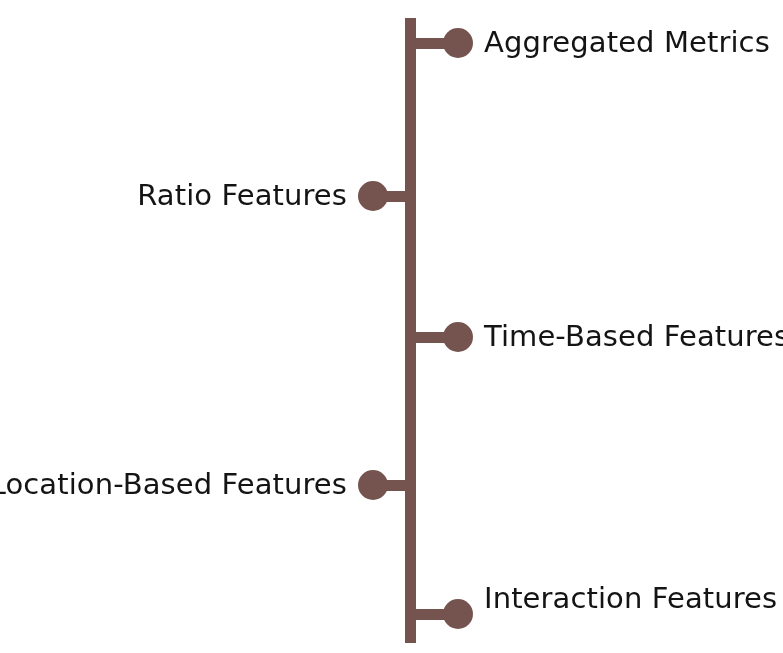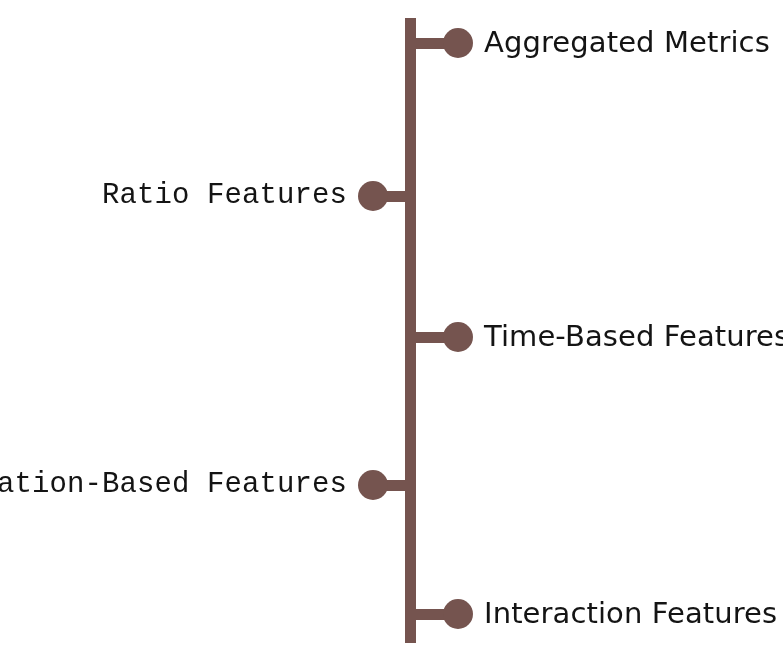--- a/index.html
+++ b/index.html
@@ -51,21 +51,20 @@
     color: #141414;
     font-size: 29px;
     line-height: 1;
     white-space: nowrap;
     letter-spacing: 0.1px;
   }
   .label.right {
     text-align: left;
   }
   .label.left {
-    font-family: Liberation Mono, monospace;
   }
 </style>
 </head>
 <body>
 
 <div id="canvas">
   <div class="spine" style="left: 405px; top: 18px; width: 11px; height: 635px; background: rgb(117, 84, 79);"></div>
   <div id="nodes-layer">
       <div class="node">
         <div class="stub" style="background: rgb(117, 84, 79); top: 38px; left: 416px; width: 42px;"></div>
@@ -83,16 +82,16 @@
         <div class="label right" style="color: rgb(20, 20, 20); top: 322px; left: 484px;">Time-Based Features</div>
       </div>
       <div class="node">
         <div class="stub" style="background: rgb(117, 84, 79); top: 480px; left: 373px; width: 32px;"></div>
         <div class="dot" style="background: rgb(117, 84, 79); left: 358px; top: 470px; width: 30px; height: 30px;"></div>
         <div class="label left" style="color: rgb(20, 20, 20); top: 470px; right: 436px;">Location-Based Features</div>
       </div>
       <div class="node">
         <div class="stub" style="background: rgb(117, 84, 79); top: 609px; left: 416px; width: 42px;"></div>
         <div class="dot" style="background: rgb(117, 84, 79); left: 443px; top: 599px; width: 30px; height: 30px;"></div>
-        <div class="label right" style="color: rgb(20, 20, 20); top: 599px; left: 484px;">Interaction Features</div>
+        <div class="label right" style="color: rgb(20, 20, 20); top: 584px; left: 484px;">Interaction Features</div>
       </div>
     </div>
 </div>
 
 </body></html>

